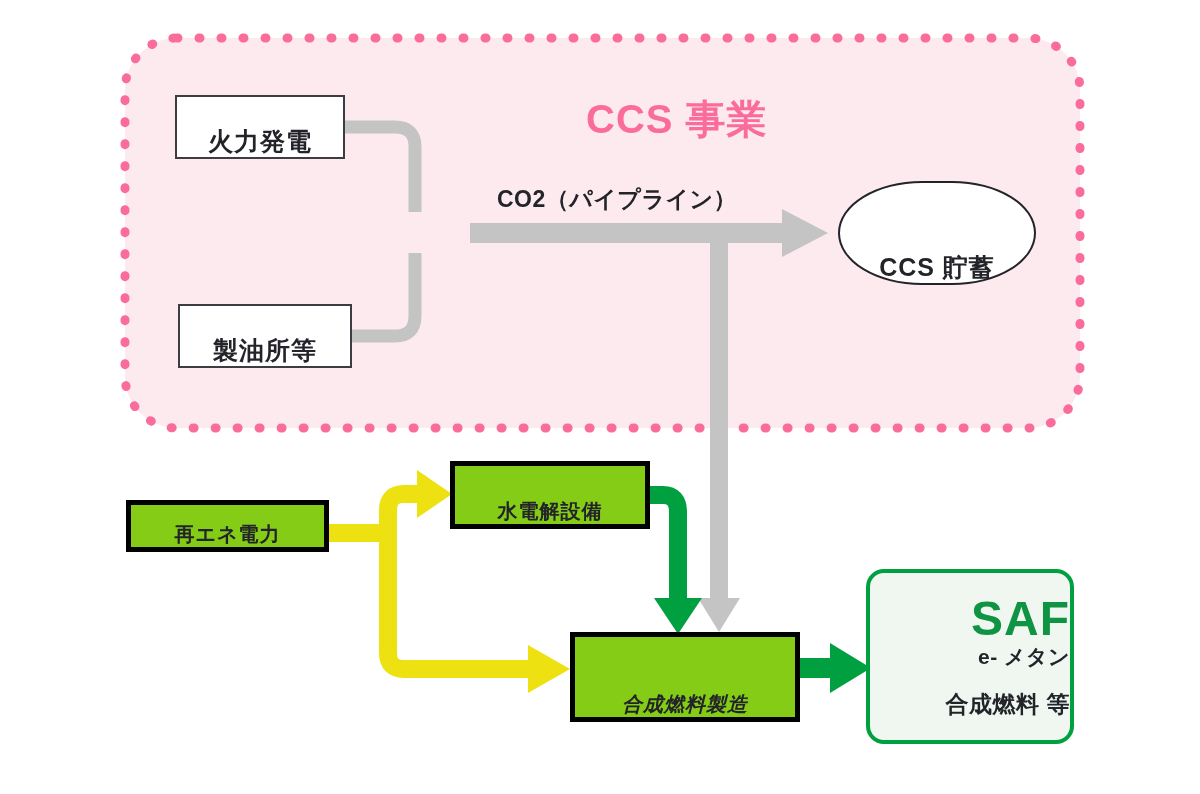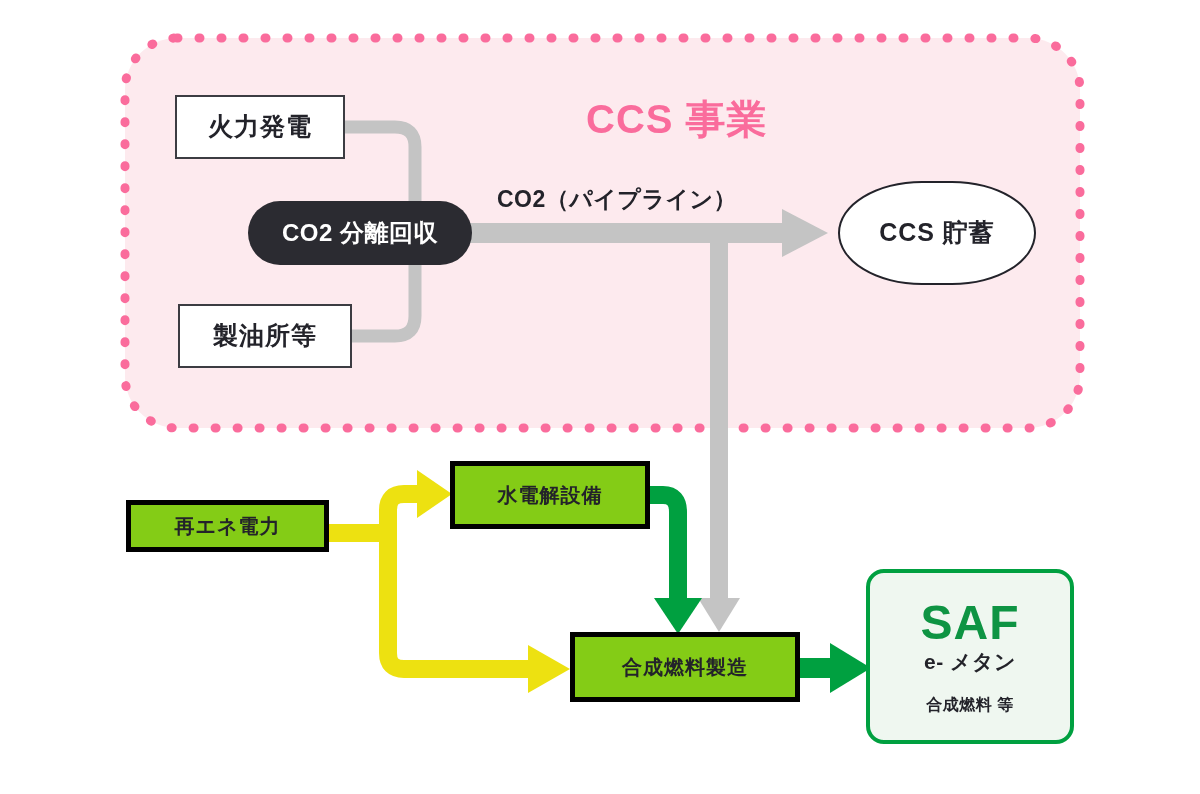--- a/index.html
+++ b/index.html
@@ -23,21 +23,21 @@
   #stage svg.layer {
     position: absolute;
     left: 0;
     top: 0;
     width: 1200px;
     height: 794px;
   }
   .node {
     position: absolute;
     display: flex;
-    align-items: center;
+    align-items: flex-end;
     justify-content: center;
     box-sizing: border-box;
     text-align: center;
     line-height: 1.25;
     z-index: 5;
   }
 
   
   .box-plain {
     background: #FFFFFF;
@@ -94,21 +94,21 @@
     letter-spacing: 1px;
     line-height: 1.05;
   }
   .saf-sub {
     font-weight: bold;
     font-size: 21px;
     letter-spacing: 0.5px;
   }
   .saf-sub2 {
     font-weight: bold;
-    font-size: 16px;
+    font-size: 23px;
     letter-spacing: 0.5px;
     margin-top: 20px;
   }
 
   
   .label-ccs {
     position: absolute;
     z-index: 4;
     color: #FA6C9C;
     font-weight: bold;
@@ -163,43 +163,40 @@
     <path d="M 800 668 L 832 668" fill="none" stroke="#00A040" stroke-width="20" stroke-linecap="butt"></path>
     <polygon points="830,643 871,668 830,693" fill="#00A040"></polygon>
   </svg>
 
   <div class="label-ccs" style="left:586px; top:92px;">CCS 事業</div>
 
   <div class="node box-plain" style="left:175px; top:95px; width:170px; height:64px;">
     <span>火力発電</span>
   </div>
 
-  <div class="node pill-dark" style="left:248px; top:201px; width:224px; height:64px;">
-    <span>CO2 分離回収</span>
-  </div>
 
   <div class="node box-plain" style="left:178px; top:304px; width:174px; height:64px;">
     <span>製油所等</span>
   </div>
 
   <div class="label-pipe" style="left:497px; top:184px;">CO2（パイプライン）</div>
 
   <div class="node stadium" style="left:838px; top:181px; width:198px; height:104px;">
     <span>CCS 貯蓄</span>
   </div>
 
   <div class="node box-green" style="left:126px; top:500px; width:203px; height:52px;">
     <span>再エネ電力</span>
   </div>
 
   <div class="node box-green" style="left:450px; top:461px; width:200px; height:68px;">
     <span>水電解設備</span>
   </div>
 
-  <div class="node box-green" style="left:570px; top:632px; width:230px; height:70px;">
+  <div class="node box-green" style="left:570px; top:632px; width:230px; height:90px;font-style:italic;">
     <span>合成燃料製造</span>
   </div>
 
   <div class="node card-saf" style="left:866px; top:569px; width:208px; height:175px;">
     <span class="saf-title">SAF</span>
     <span class="saf-sub">e- メタン</span>
     <span class="saf-sub2">合成燃料 等</span>
   </div>
 
 </div>

